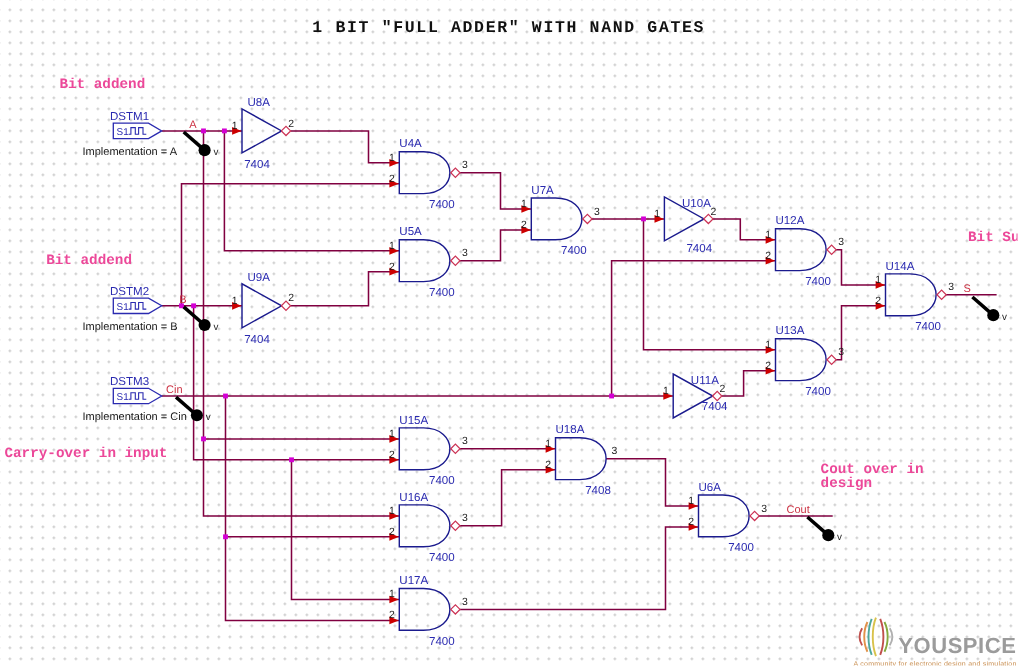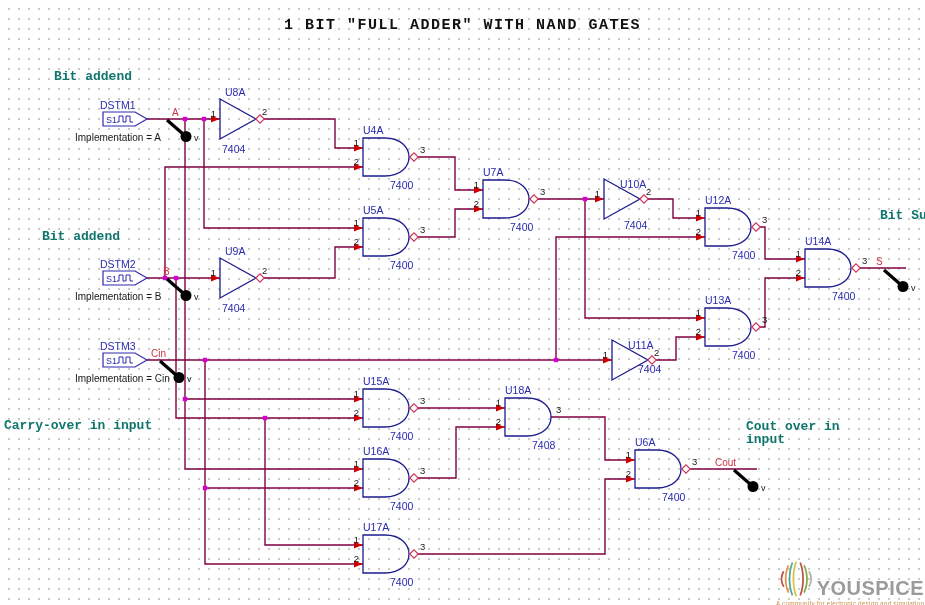--- a/index.html
+++ b/index.html
@@ -13,25 +13,25 @@
   #canvas{position:relative;width:925px;height:605px;}
   #schem{position:absolute;left:0;top:0;}
   .title{
     position:absolute;left:0;right:0;top:17px;text-align:center;
     font-family:"Liberation Mono","DejaVu Sans Mono",monospace;
     font-weight:bold;font-size:15px;letter-spacing:1.5px;color:#111;
   }
   .anno{
     position:absolute;
     font-family:"Liberation Mono","DejaVu Sans Mono",monospace;
-    font-weight:bold;font-size:13px;color:#0f766e;white-space:nowrap;
+    font-weight:bold;font-size:13px;color:#ec4899;white-space:nowrap;
   }
   #an-t1{left:54px;top:69px}
   #an-t2{left:42px;top:229px}
-  #an-ci{left:4px;top:418px}
+  #an-ci{left:4px;top:404px}
   #an-bs{left:880px;top:208px}
   #an-co1{left:746px;top:419px}
   #an-co2{left:746px;top:432px}
   #logo{position:absolute;left:776px;top:557px;width:148px;}
   #logo .row{display:flex;align-items:center;}
   #logo .brand{
     font-weight:bold;font-size:20px;letter-spacing:0.5px;line-height:20px;
     font-family:"Liberation Sans","DejaVu Sans",sans-serif;
     margin-top:20px;
   }
@@ -41,21 +41,21 @@
 <body>
 
 <div id="canvas">
   <div class="title">1 BIT "FULL ADDER" WITH NAND GATES</div>
 
   <div class="anno" id="an-t1">Bit addend</div>
   <div class="anno" id="an-t2">Bit addend</div>
   <div class="anno" id="an-ci">Carry-over in input</div>
   <div class="anno" id="an-bs">Bit Sum</div>
   <div class="anno" id="an-co1">Cout over in</div>
-  <div class="anno" id="an-co2">input</div>
+  <div class="anno" id="an-co2">design</div>
 
   <svg id="schem" width="925" height="605" viewBox="0 0 925 605">
       <polyline points="147,119 220,119" fill="none" stroke="#800040" stroke-width="1.4"></polyline>
       <polyline points="185,119 185,469 363,469" fill="none" stroke="#800040" stroke-width="1.4"></polyline>
       <polyline points="185,399 363,399" fill="none" stroke="#800040" stroke-width="1.4"></polyline>
       <polyline points="204,119 204,228 363,228" fill="none" stroke="#800040" stroke-width="1.4"></polyline>
       <polyline points="147,278 220,278" fill="none" stroke="#800040" stroke-width="1.4"></polyline>
       <polyline points="165,278 165,167 363,167" fill="none" stroke="#800040" stroke-width="1.4"></polyline>
       <polyline points="176,278 176,418 363,418" fill="none" stroke="#800040" stroke-width="1.4"></polyline>
       <polyline points="265,418 265,545 363,545" fill="none" stroke="#800040" stroke-width="1.4"></polyline>

